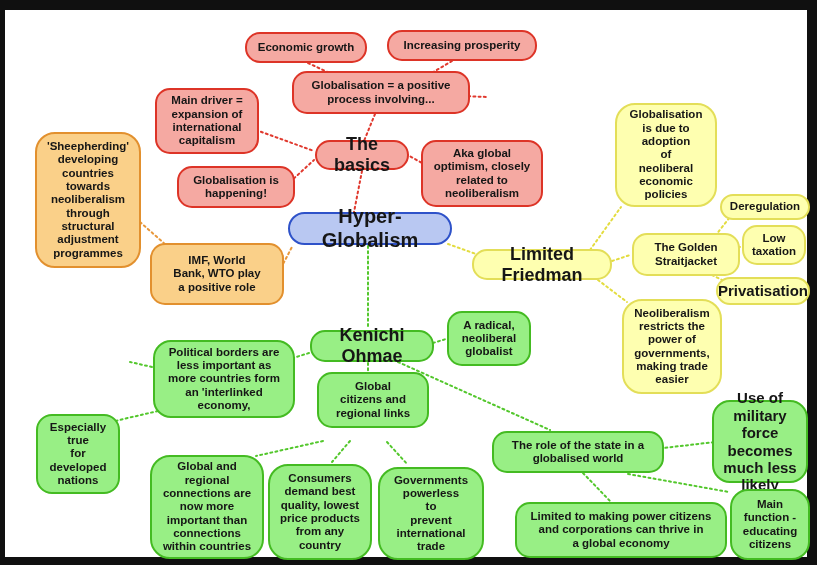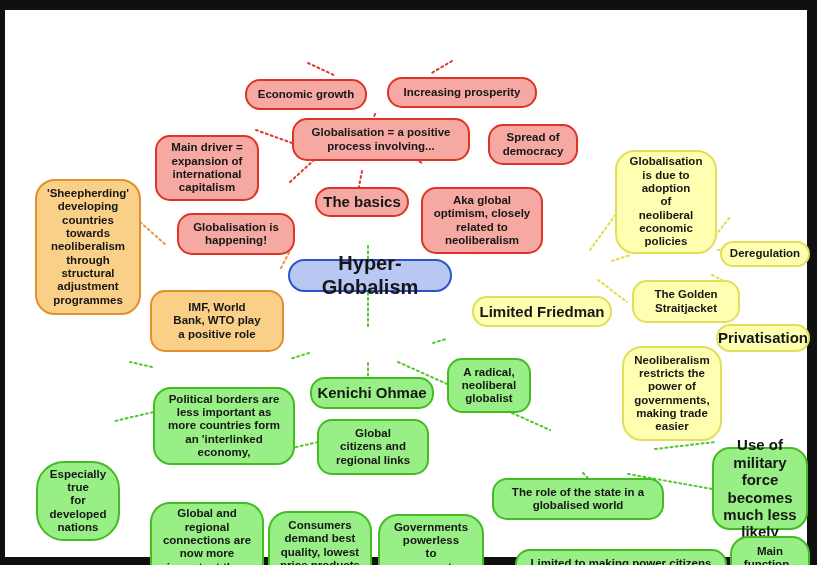--- a/index.html
+++ b/index.html
@@ -5,27 +5,27 @@
   html,body{margin:0;padding:0;background:#101010;}
   .frame{position:relative;width:817px;height:565px;background:#101010;overflow:hidden;
          font-family:"Liberation Sans","DejaVu Sans",sans-serif;}
   .canvas{position:absolute;left:5px;top:10px;right:10px;bottom:8px;background:#ffffff;}
   svg.edges{position:absolute;left:0;top:0;width:817px;height:565px;pointer-events:none;}
   svg.edges line{stroke-width:2;stroke-linecap:round;stroke-dasharray:2 3.2;fill:none;}
   line.red{stroke:#e0392e;} line.orange{stroke:#e8973a;}
   line.yellow{stroke:#e3dc3f;} line.green{stroke:#53c72c;}
   .node{position:absolute;box-sizing:border-box;display:flex;align-items:center;justify-content:center;
         text-align:center;font-weight:bold;font-size:11.5px;line-height:1.16;color:#161616;
-        border-radius:15px;border:2px solid;padding:4px 5px;white-space:pre-line;cursor:default;margin-top:47px;}
+        border-radius:15px;border:2px solid;padding:4px 5px;white-space:pre-line;cursor:default;}
   .node.red{background:#f5a9a2;border-color:#dd3427;}
   .node.orange{background:#fad089;border-color:#e2902e;}
   .node.yellow{background:#feffb0;border-color:#e3de58;}
   .node.green{background:#98ef85;border-color:#44bb22;}
   .node.blue{background:#b9c8f2;border-color:#2e52c9;border-width:2.5px;}
-  .node.hub{font-size:15px;}
+  .node.hub{font-size:18px;}
   .node.center{font-size:20px;border-radius:17px;}
   .node.tight{font-size:15px;}
 </style>
 </head>
 <body>
 
 <div class="frame">
   <div class="canvas"></div>
 
   <svg class="edges" viewBox="0 0 817 565">
@@ -58,22 +58,20 @@
     <line class="green" x1="387" y1="442" x2="408" y2="465"></line>
     <line class="green" x1="655" y1="449" x2="715" y2="442"></line>
     <line class="green" x1="583" y1="473" x2="610" y2="501"></line>
     <line class="green" x1="628" y1="474" x2="729" y2="492"></line>
   </svg>
 
   <div class="node red" style="left:245px;top:32px;width:122px;height:31px">Economic growth</div>
   <div class="node red" style="left:387px;top:30px;width:150px;height:31px">Increasing prosperity</div>
   <div class="node red" style="left:292px;top:71px;width:178px;height:43px">Globalisation = a positive
 process involving...</div>
-  <div class="node red" style="left:488px;top:77px;width:90px;height:41px">Spread of
-democracy</div>
   <div class="node red" style="left:155px;top:88px;width:104px;height:66px">Main driver =
 expansion of
 international
 capitalism</div>
   <div class="node red hub" style="left:315px;top:140px;width:94px;height:30px">The basics</div>
   <div class="node red" style="left:177px;top:166px;width:118px;height:42px">Globalisation is
 happening!</div>
   <div class="node red" style="left:421px;top:140px;width:122px;height:67px">Aka global
 optimism, closely
 related to
@@ -97,39 +95,41 @@
   <div class="node yellow" style="left:615px;top:103px;width:102px;height:104px;border-radius:20px">Globalisation
 is due to
 adoption
 of
 neoliberal
 economic
 policies</div>
   <div class="node yellow" style="left:720px;top:194px;width:90px;height:26px;border-radius:13px">Deregulation</div>
   <div class="node yellow" style="left:632px;top:233px;width:108px;height:43px">The Golden
 Straitjacket</div>
+  <div class="node yellow" style="left:742px;top:225px;width:64px;height:40px">Low
+taxation</div>
   <div class="node yellow tight" style="left:716px;top:277px;width:94px;height:28px;border-radius:14px">Privatisation</div>
   <div class="node yellow hub" style="left:472px;top:249px;width:140px;height:31px">Limited Friedman</div>
   <div class="node yellow" style="left:622px;top:299px;width:100px;height:95px;border-radius:20px">Neoliberalism
 restricts the
 power of
 governments,
 making trade
 easier</div>
 
   <div class="node green" style="left:447px;top:311px;width:84px;height:55px">A radical,
 neoliberal
 globalist</div>
   <div class="node green hub" style="left:310px;top:330px;width:124px;height:32px">Kenichi Ohmae</div>
   <div class="node green" style="left:153px;top:340px;width:142px;height:78px;border-radius:18px">Political borders are
 less important as
 more countries form
 an 'interlinked
 economy,</div>
-  <div class="node green" style="left:36px;top:414px;width:84px;height:80px;border-radius:28px">Especially
+  <div class="node green" style="left:36px;top:414px;width:84px;height:80px;border-radius:16px">Especially
 true
 for
 developed
 nations</div>
   <div class="node green" style="left:317px;top:372px;width:112px;height:56px">Global
 citizens and
 regional links</div>
   <div class="node green" style="left:150px;top:455px;width:114px;height:104px;border-radius:20px">Global and
 regional
 connections are

